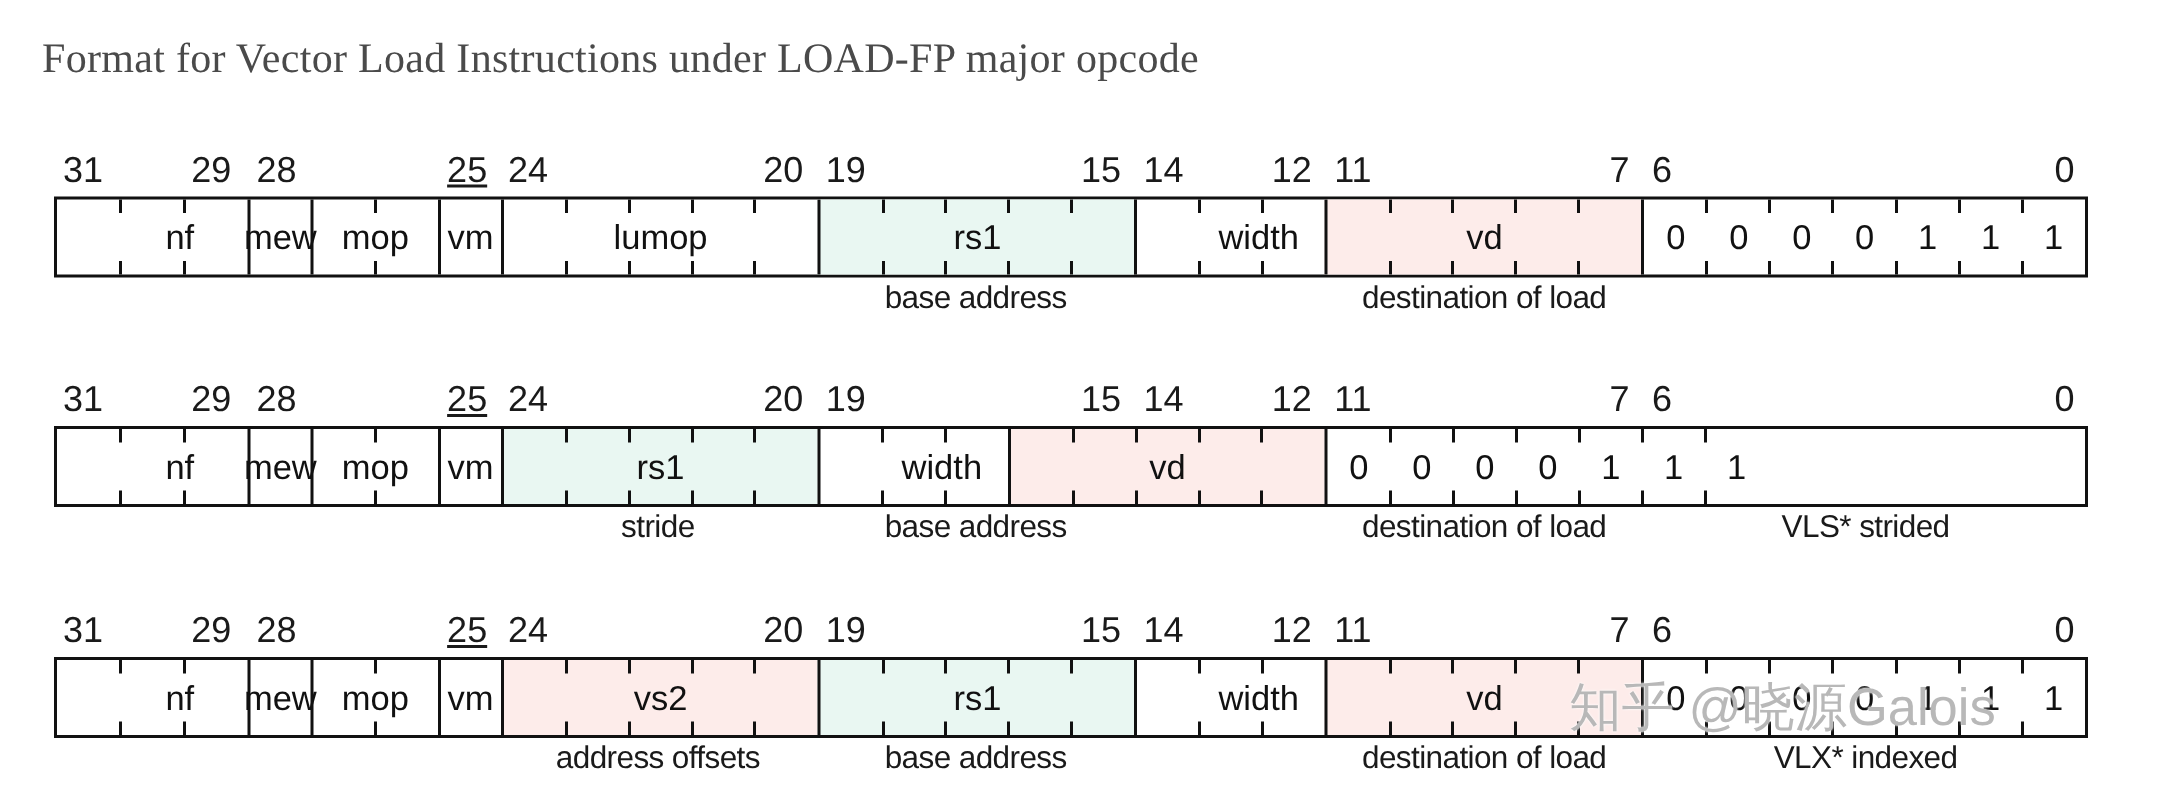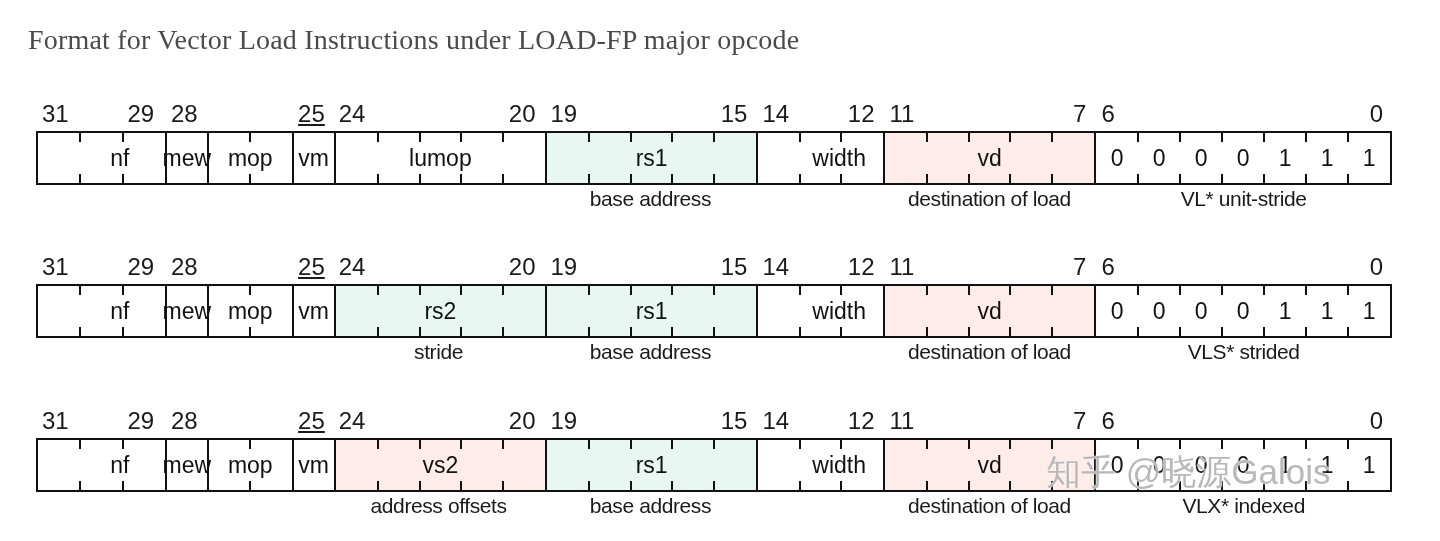--- a/index.html
+++ b/index.html
@@ -133,21 +133,20 @@
         <span class="bit">0</span>
         <span class="bit">0</span>
         <span class="bit">1</span>
         <span class="bit">1</span>
         <span class="bit">1</span>
       </div>
     </div>
     <div class="caps">
       <span class="cap c-rs1">base address</span>
       <span class="cap c-vd">destination of load</span>
-      <span class="cap c-op">VL* unit-stride</span>
     </div>
   </div>
 
   <div class="row" style="top:252px">
     <div class="nums">
       <span class="num pair n-nf">
           <i>31</i>
           <i>29</i>
         </span>
       <span class="num single n-mew">
@@ -188,23 +187,20 @@
       <div class="field w1">
           <span>mew</span>
         </div>
       <div class="field w2 t2">
           <span>mop</span>
         </div>
       <div class="field w1">
           <span>vm</span>
         </div>
       <div class="field w5 t5 bg-teal">
-          <span>rs2</span>
-        </div>
-      <div class="field w5 t5 bg-teal">
           <span>rs1</span>
         </div>
       <div class="field w3 t3">
           <span>width</span>
         </div>
       <div class="field w5 t5 bg-pink">
           <span>vd</span>
         </div>
       <div class="field w7 t7 opcode">
         <span class="bit">0</span>

